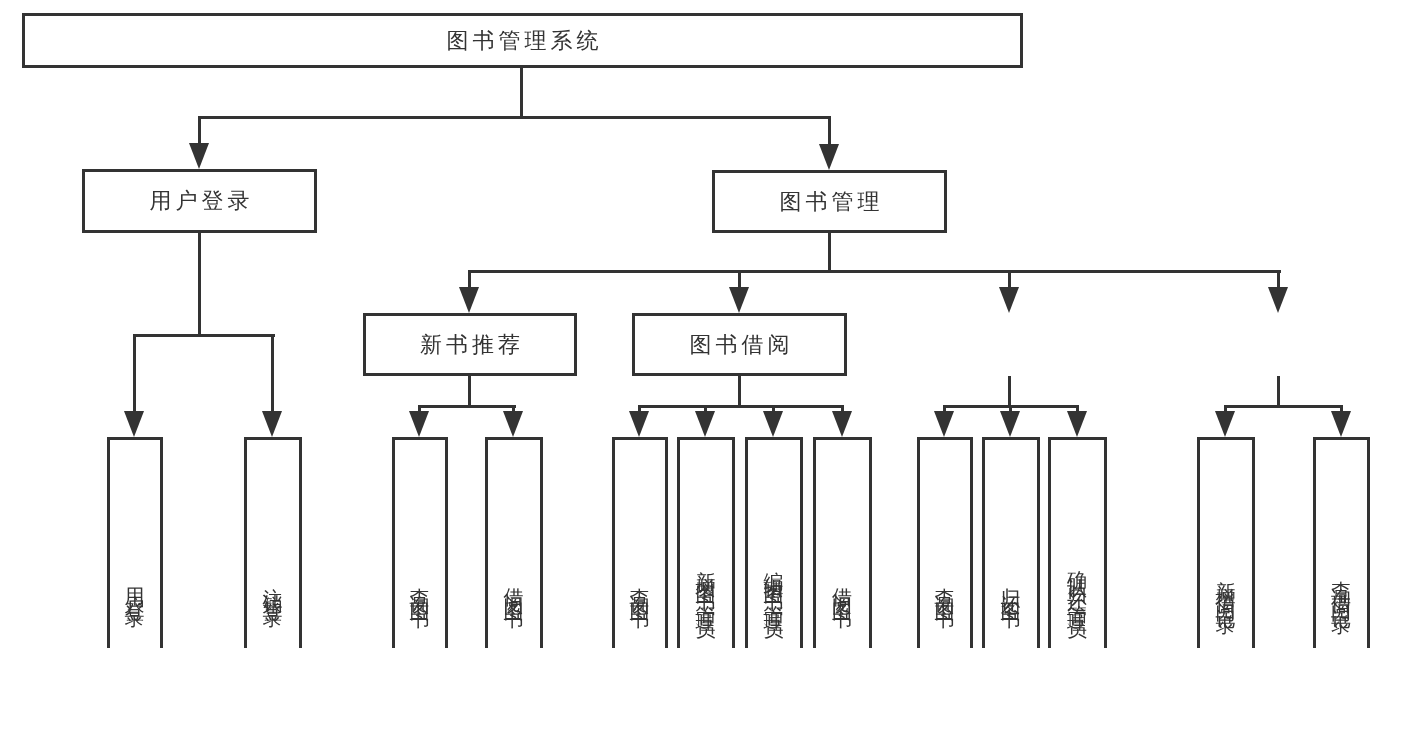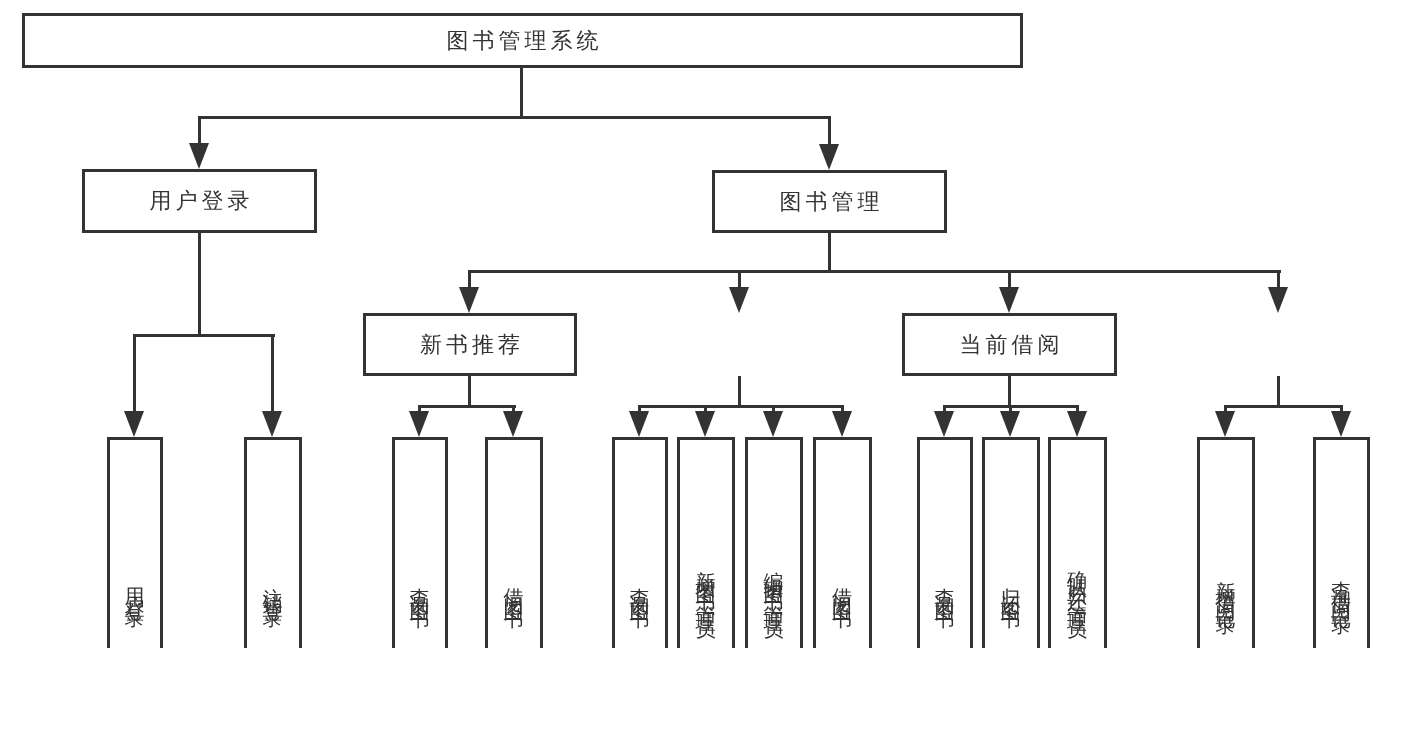--- a/index.html
+++ b/index.html
@@ -64,21 +64,21 @@
 <body>
 
 <div class="canvas">
 
   <div class="box htext" style="left:22px;top:13px;width:1001px;height:55px">图书管理系统</div>
 
   <div class="box htext" style="left:82px;top:169px;width:235px;height:64px">用户登录</div>
   <div class="box htext" style="left:712px;top:170px;width:235px;height:63px">图书管理</div>
 
   <div class="box htext" style="left:363px;top:313px;width:214px;height:63px">新书推荐</div>
-  <div class="box htext" style="left:902px;top:313px;width:215px;height:63px">当前借阅</div>
+  <div class="box htext" style="left:632px;top:313px;width:215px;height:63px">图书借阅</div>
 
   <div class="box vtext" style="left:107px;top:437px;width:56px;height:298px">用户登录</div>
   <div class="box vtext" style="left:244px;top:437px;width:58px;height:298px">注销登录</div>
 
   <div class="box vtext" style="left:392px;top:437px;width:56px;height:298px">查询图书</div>
   <div class="box vtext" style="left:485px;top:437px;width:58px;height:298px">借阅图书</div>
 
   <div class="box vtext" style="left:612px;top:437px;width:56px;height:298px">查询图书</div>
   <div class="box vtext" style="left:677px;top:437px;width:58px;height:298px">新增图书（管理员）</div>
   <div class="box vtext" style="left:745px;top:437px;width:58px;height:298px">编辑图书（管理员）</div>

